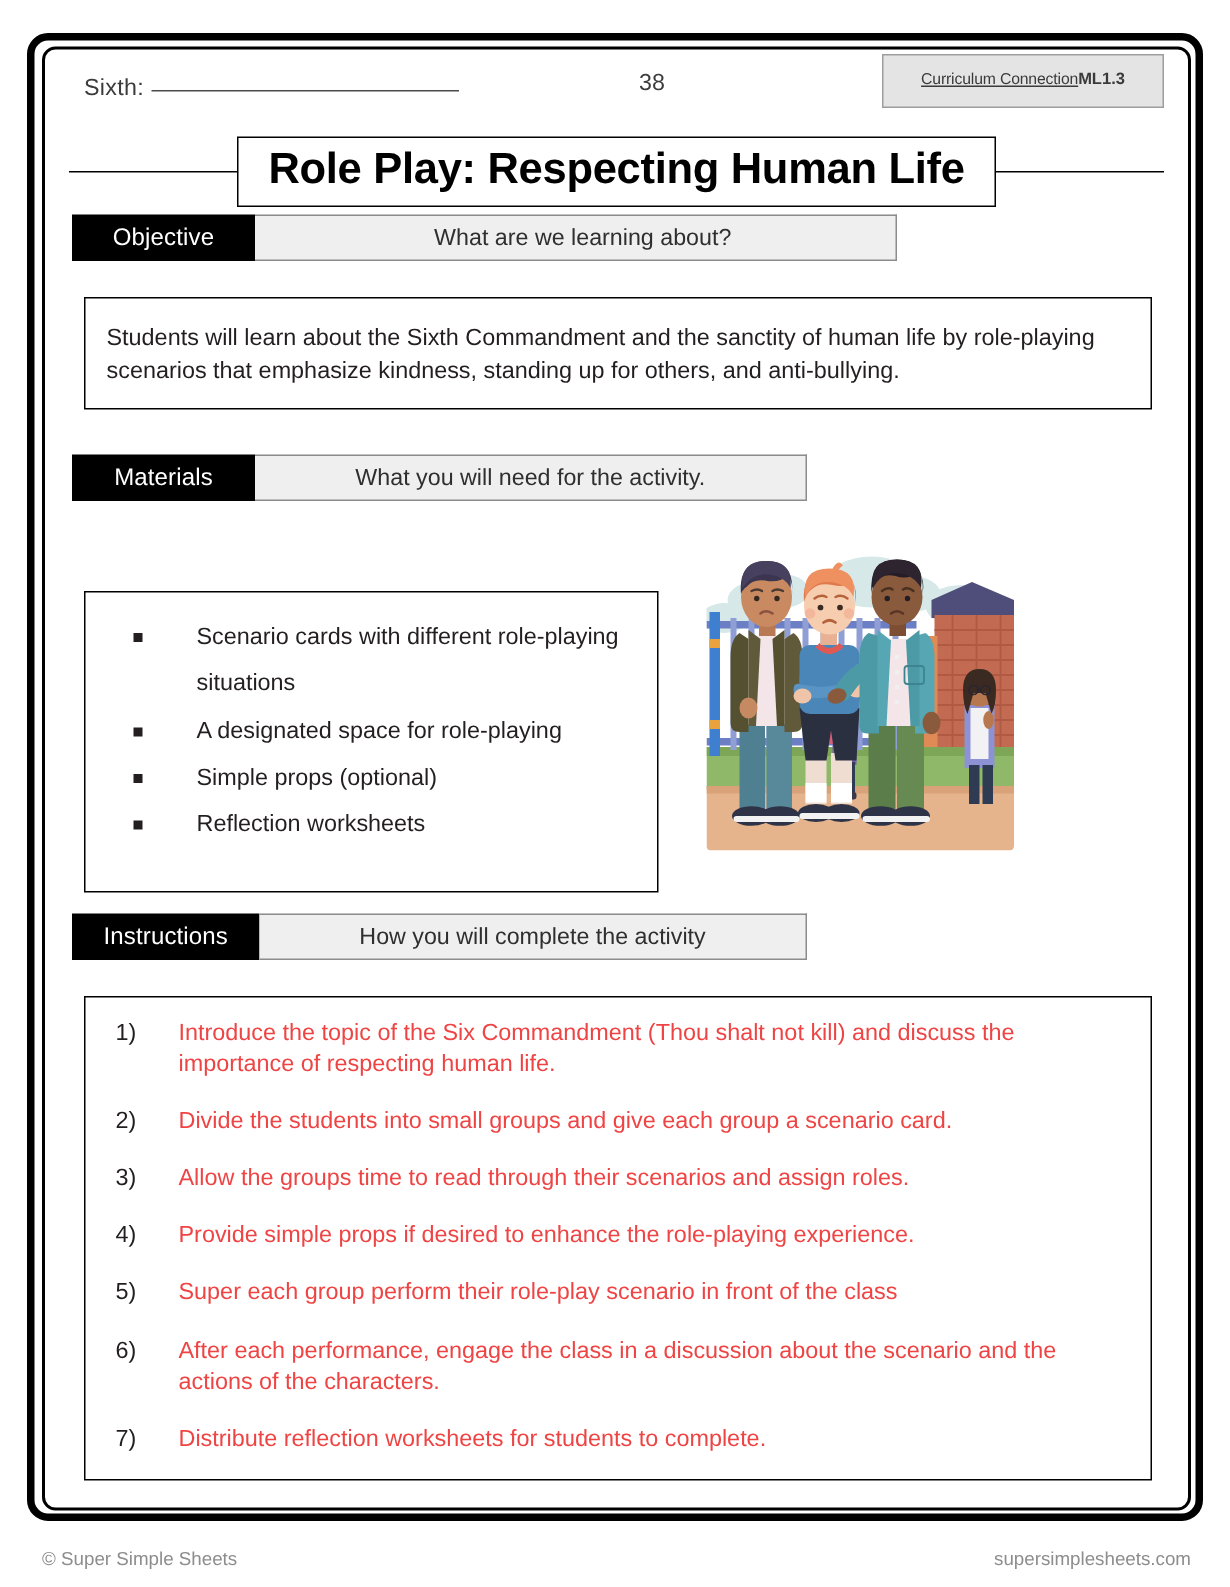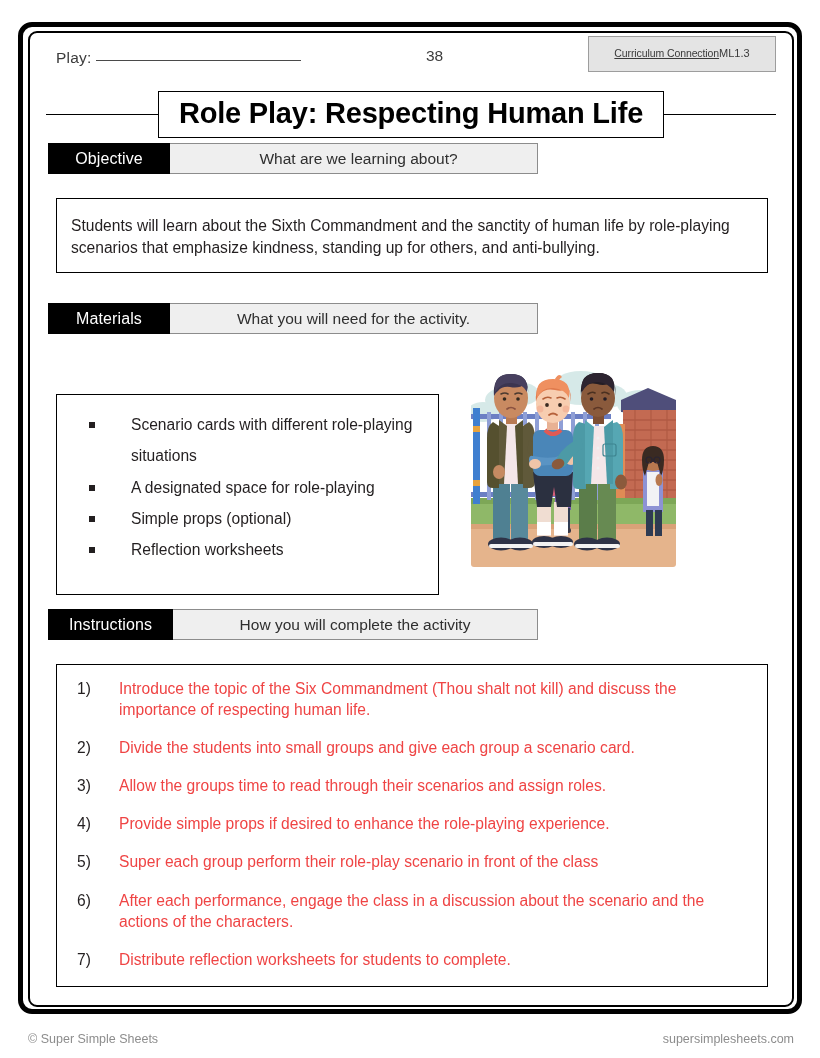--- a/index.html
+++ b/index.html
@@ -95,20 +95,21 @@
   }
   .curriculum-badge .cc-title {
     font-size: 10.5px;
     color: #3a3a3a;
     text-decoration: underline;
     letter-spacing: -0.1px;
   }
   .curriculum-badge .cc-code {
     font-size: 11px;
     color: #3a3a3a;
+    font-weight: bold;
   }
 
   
   .title-wrap {
     position: relative;
     height: 58px;
     display: flex;
     align-items: center;
     justify-content: center;
     margin-top: 2px;
@@ -160,21 +161,21 @@
     border-left: none;
     box-sizing: border-box;
     font-size: 15.5px;
     color: #2f2f2f;
     display: flex;
     align-items: center;
     justify-content: center;
     flex: 0 0 auto;
   }
   .head-objective .tab { width: 122px; }
-  .head-objective .tab-desc { width: 368px; padding-left: 10px; }
+  .head-objective .tab-desc { width: 428px; padding-left: 10px; }
   .head-materials .tab { width: 122px; }
   .head-materials .tab-desc { width: 368px; }
   .head-instructions .tab { width: 125px; }
   .head-instructions .tab-desc { width: 365px; }
 
   
   .content-box {
     border: 1.6px solid #000;
     box-sizing: border-box;
     background: #fff;
@@ -285,21 +286,21 @@
 </head>
 <body>
 
 <div class="page-outer"></div>
 <div class="page-inner"></div>
 
 <div class="sheet">
 
   <div class="header-row">
     <div class="name-line">
-      <span>Play:</span><span class="blank"></span>
+      <span>Sixth:</span><span class="blank"></span>
     </div>
     <div class="page-num">38</div>
     <div class="curriculum-badge">
       <span class="cc-title">Curriculum Connection</span>
       <span class="cc-code">ML1.3</span>
     </div>
   </div>
 
   <div class="title-wrap">
     <div class="title-rule"></div>

